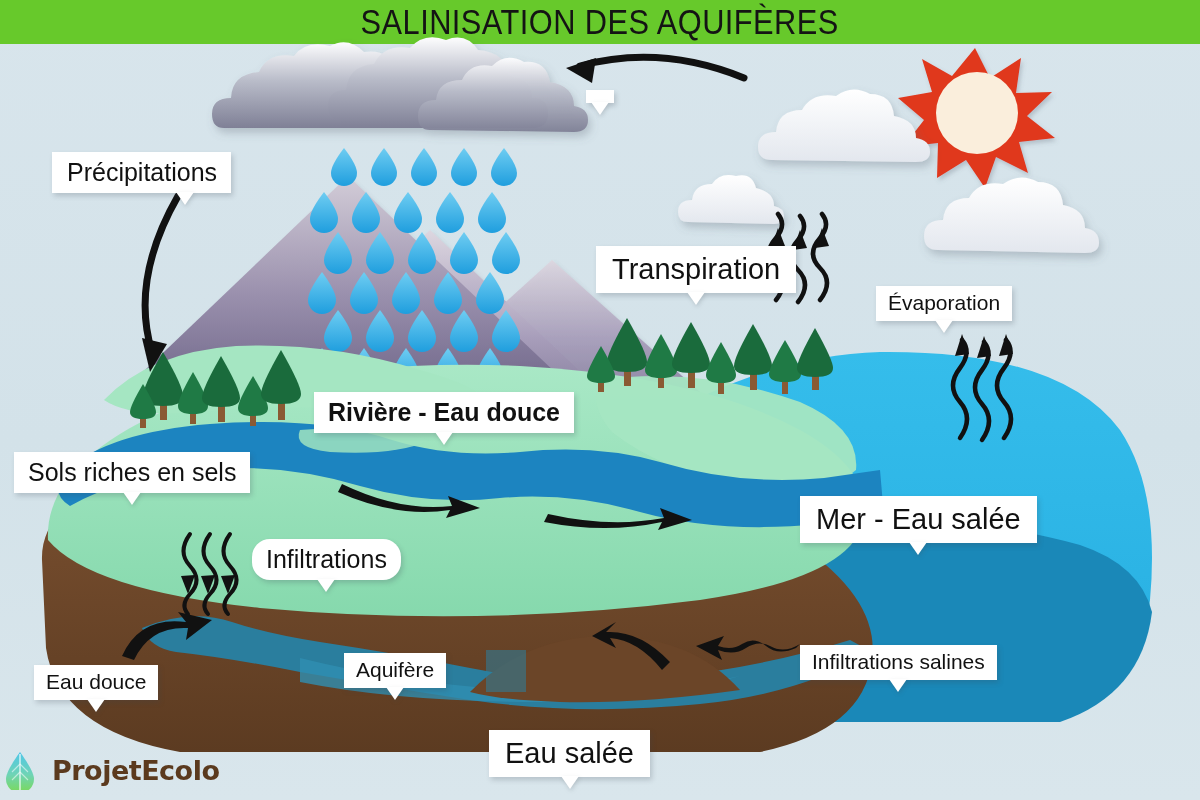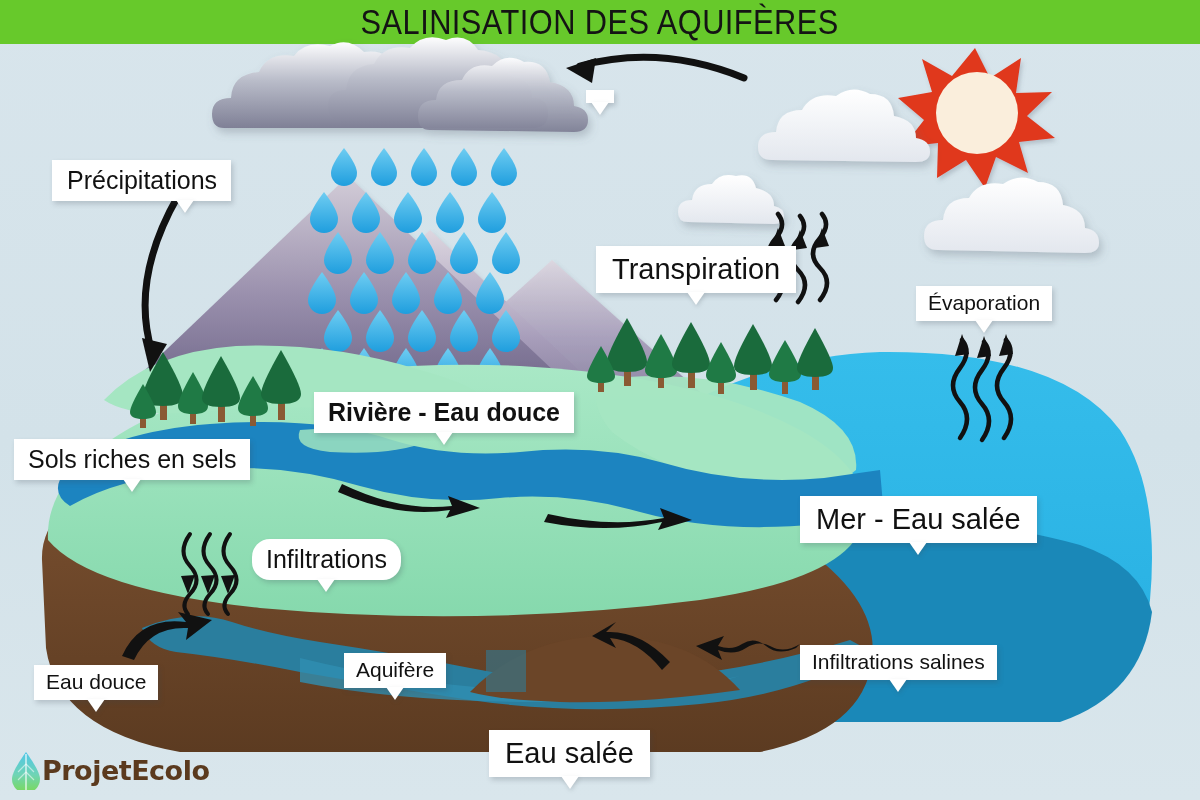--- a/index.html
+++ b/index.html
@@ -50,21 +50,21 @@
     border-right:9px solid transparent;
     border-top:13px solid #ffffff;
     filter:drop-shadow(1px 2px 2px rgba(60,70,80,.2));
   }
   .label .tail.right { left:74%; }
 
   
   #scene { position:absolute; left:0; top:0; width:1200px; height:800px; z-index:10; }
 
   
-  .logo { position:absolute; left:10px; bottom:10px; display:flex; align-items:center; gap:0; z-index:60; }
+  .logo { position:absolute; left:4px; bottom:10px; display:flex; align-items:center; gap:16px; z-index:60; }
   .logo-text {
     font-family:"DejaVu Sans", sans-serif;
     font-weight:bold;
     font-size:27px;
     color:#5b3a1e;
     letter-spacing:-.5px;
   }
 </style>
 </head>
 <body>
@@ -354,45 +354,45 @@
       <path d="M796 648 q-18 8 -30 -2 q-12 -10 -24 -2 q-10 7 -24 2 l6 -10 l-28 10 l26 14 l-4 -10
                q16 6 28 -2 q12 -8 24 -2 q14 8 30 -2 Z"></path>
     </g>
 
   </svg>
 
   <div class="banner">
     <div class="banner-title">SALINISATION DES AQUIFÈRES</div>
   </div>
 
-  <div class="label" style="left:52px; top:160px;padding-left:15px;">
+  <div class="label" style="left:52px; top:152px;padding-left:15px;">
     <span>Précipitations</span>
     <span class="tail right"></span>
   </div>
 
   <div class="label" style="left:586px; top:90px;">
     <span class="tail"></span>
   </div>
 
   <div class="label big" style="left:552px; top:246px;margin-left:44px;">
     <span>Transpiration</span>
     <span class="tail"></span>
   </div>
 
-  <div class="label small" style="left:876px; top:286px;margin-left:40px;">
+  <div class="label small" style="left:876px; top:286px;">
     <span>Évaporation</span>
     <span class="tail"></span>
   </div>
 
   <div class="label" style="left:314px; top:392px;font-weight:bold;">
     <span>Rivière - Eau douce</span>
     <span class="tail"></span>
   </div>
 
-  <div class="label" style="left:14px; top:439px;">
+  <div class="label" style="left:14px; top:452px;">
     <span>Sols riches en sels</span>
     <span class="tail"></span>
   </div>
 
   <div class="label" style="left:252px; top:539px;border-radius:18px;">
     <span>Infiltrations</span>
     <span class="tail"></span>
   </div>
 
   <div class="label big" style="left:800px; top:496px;">

